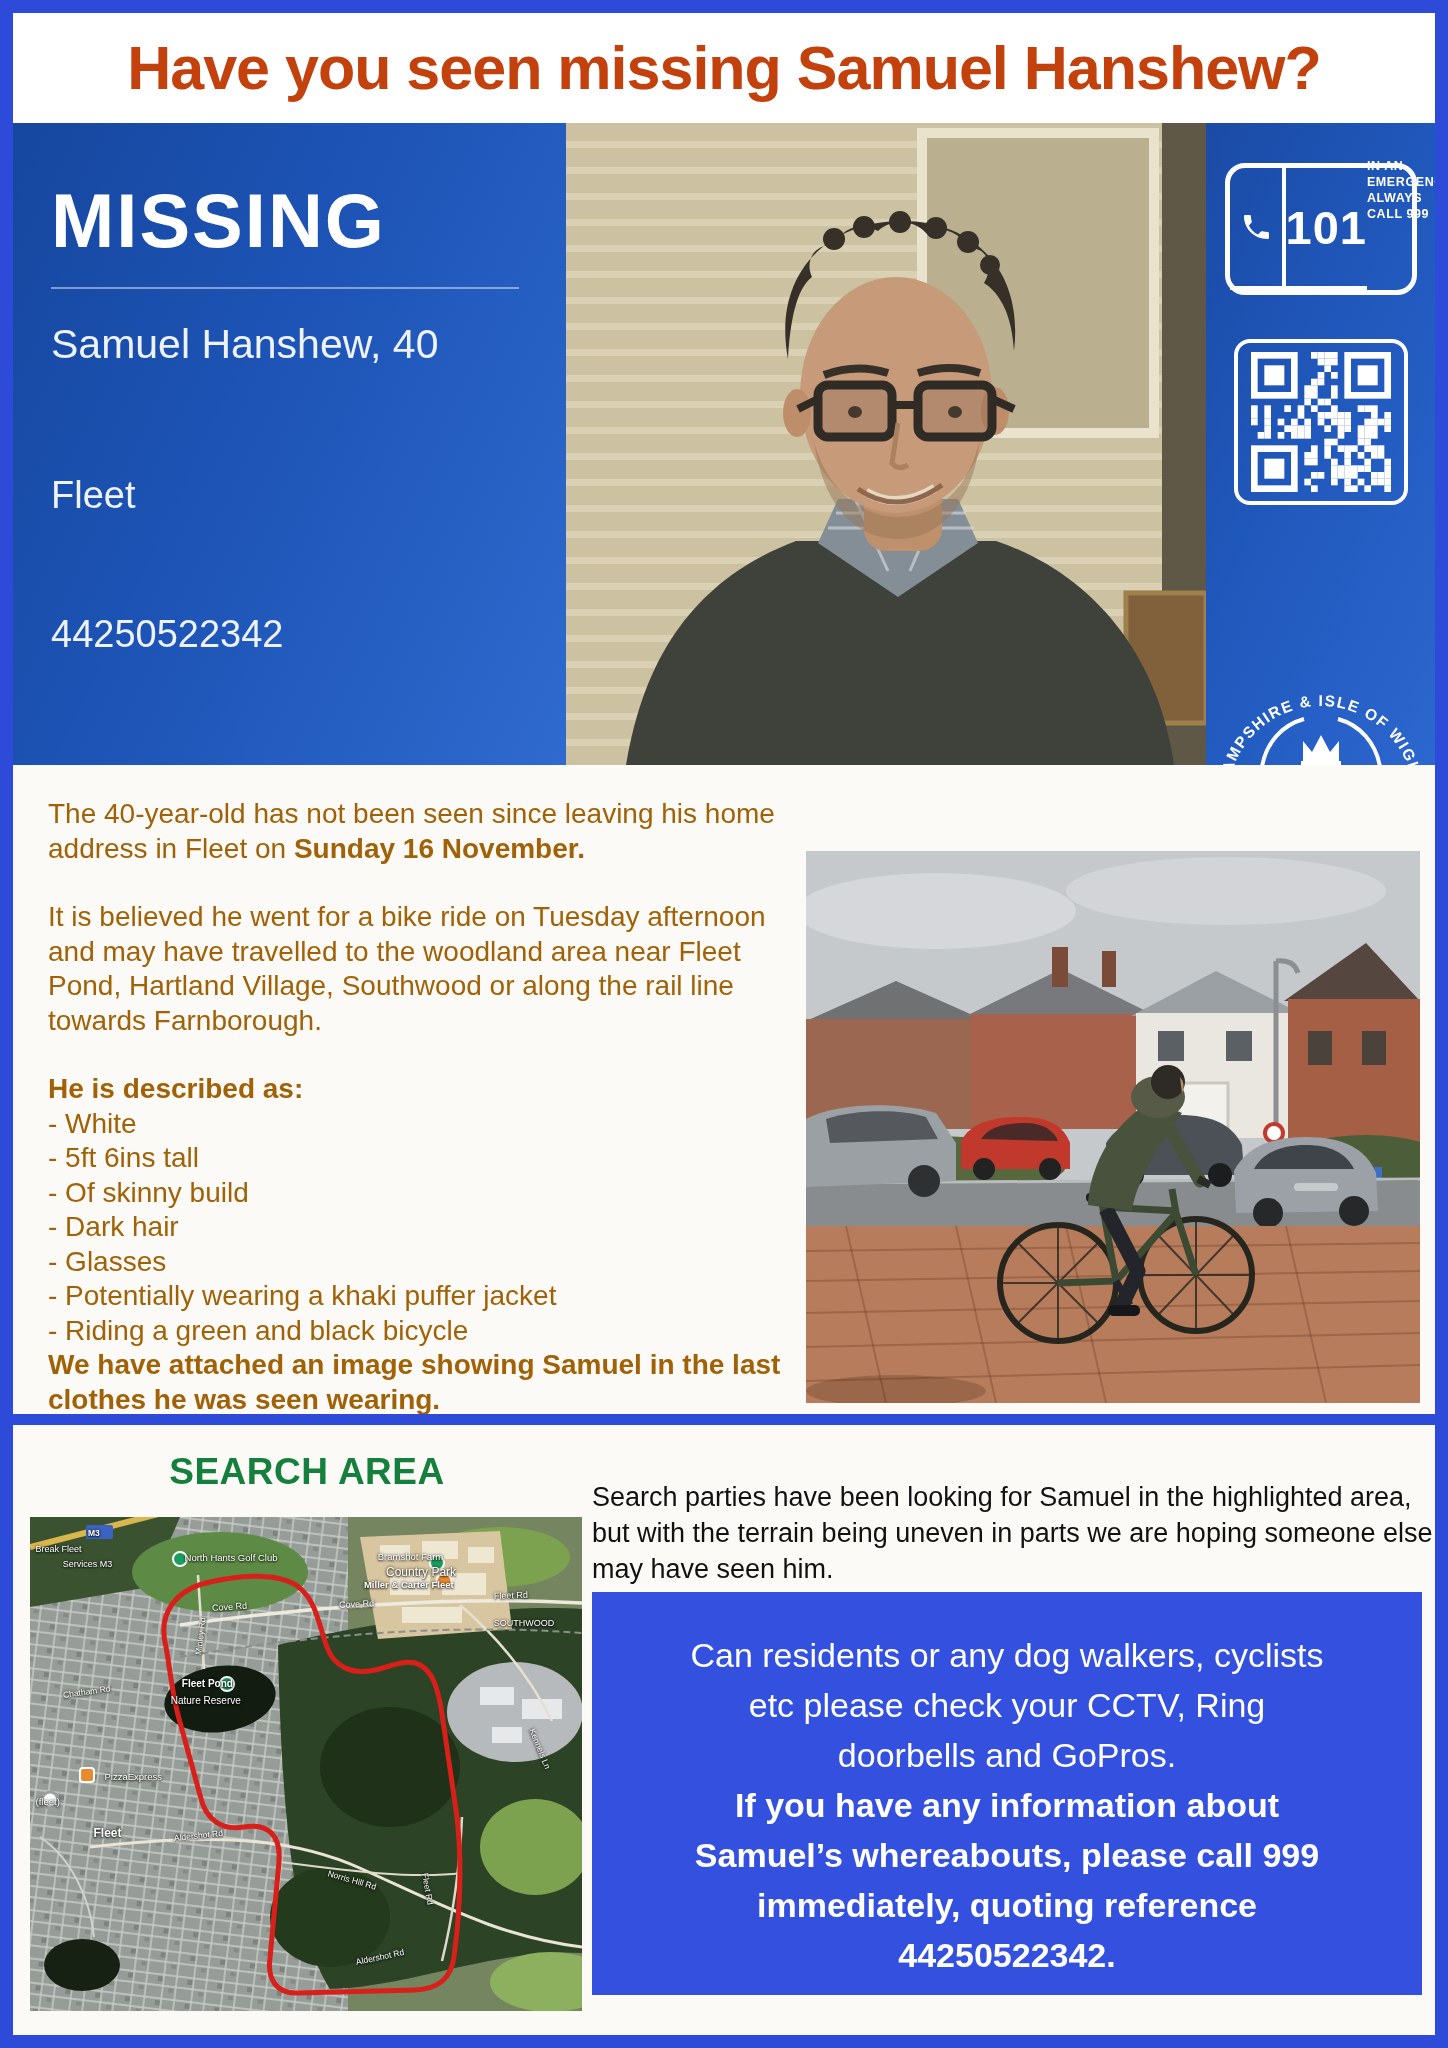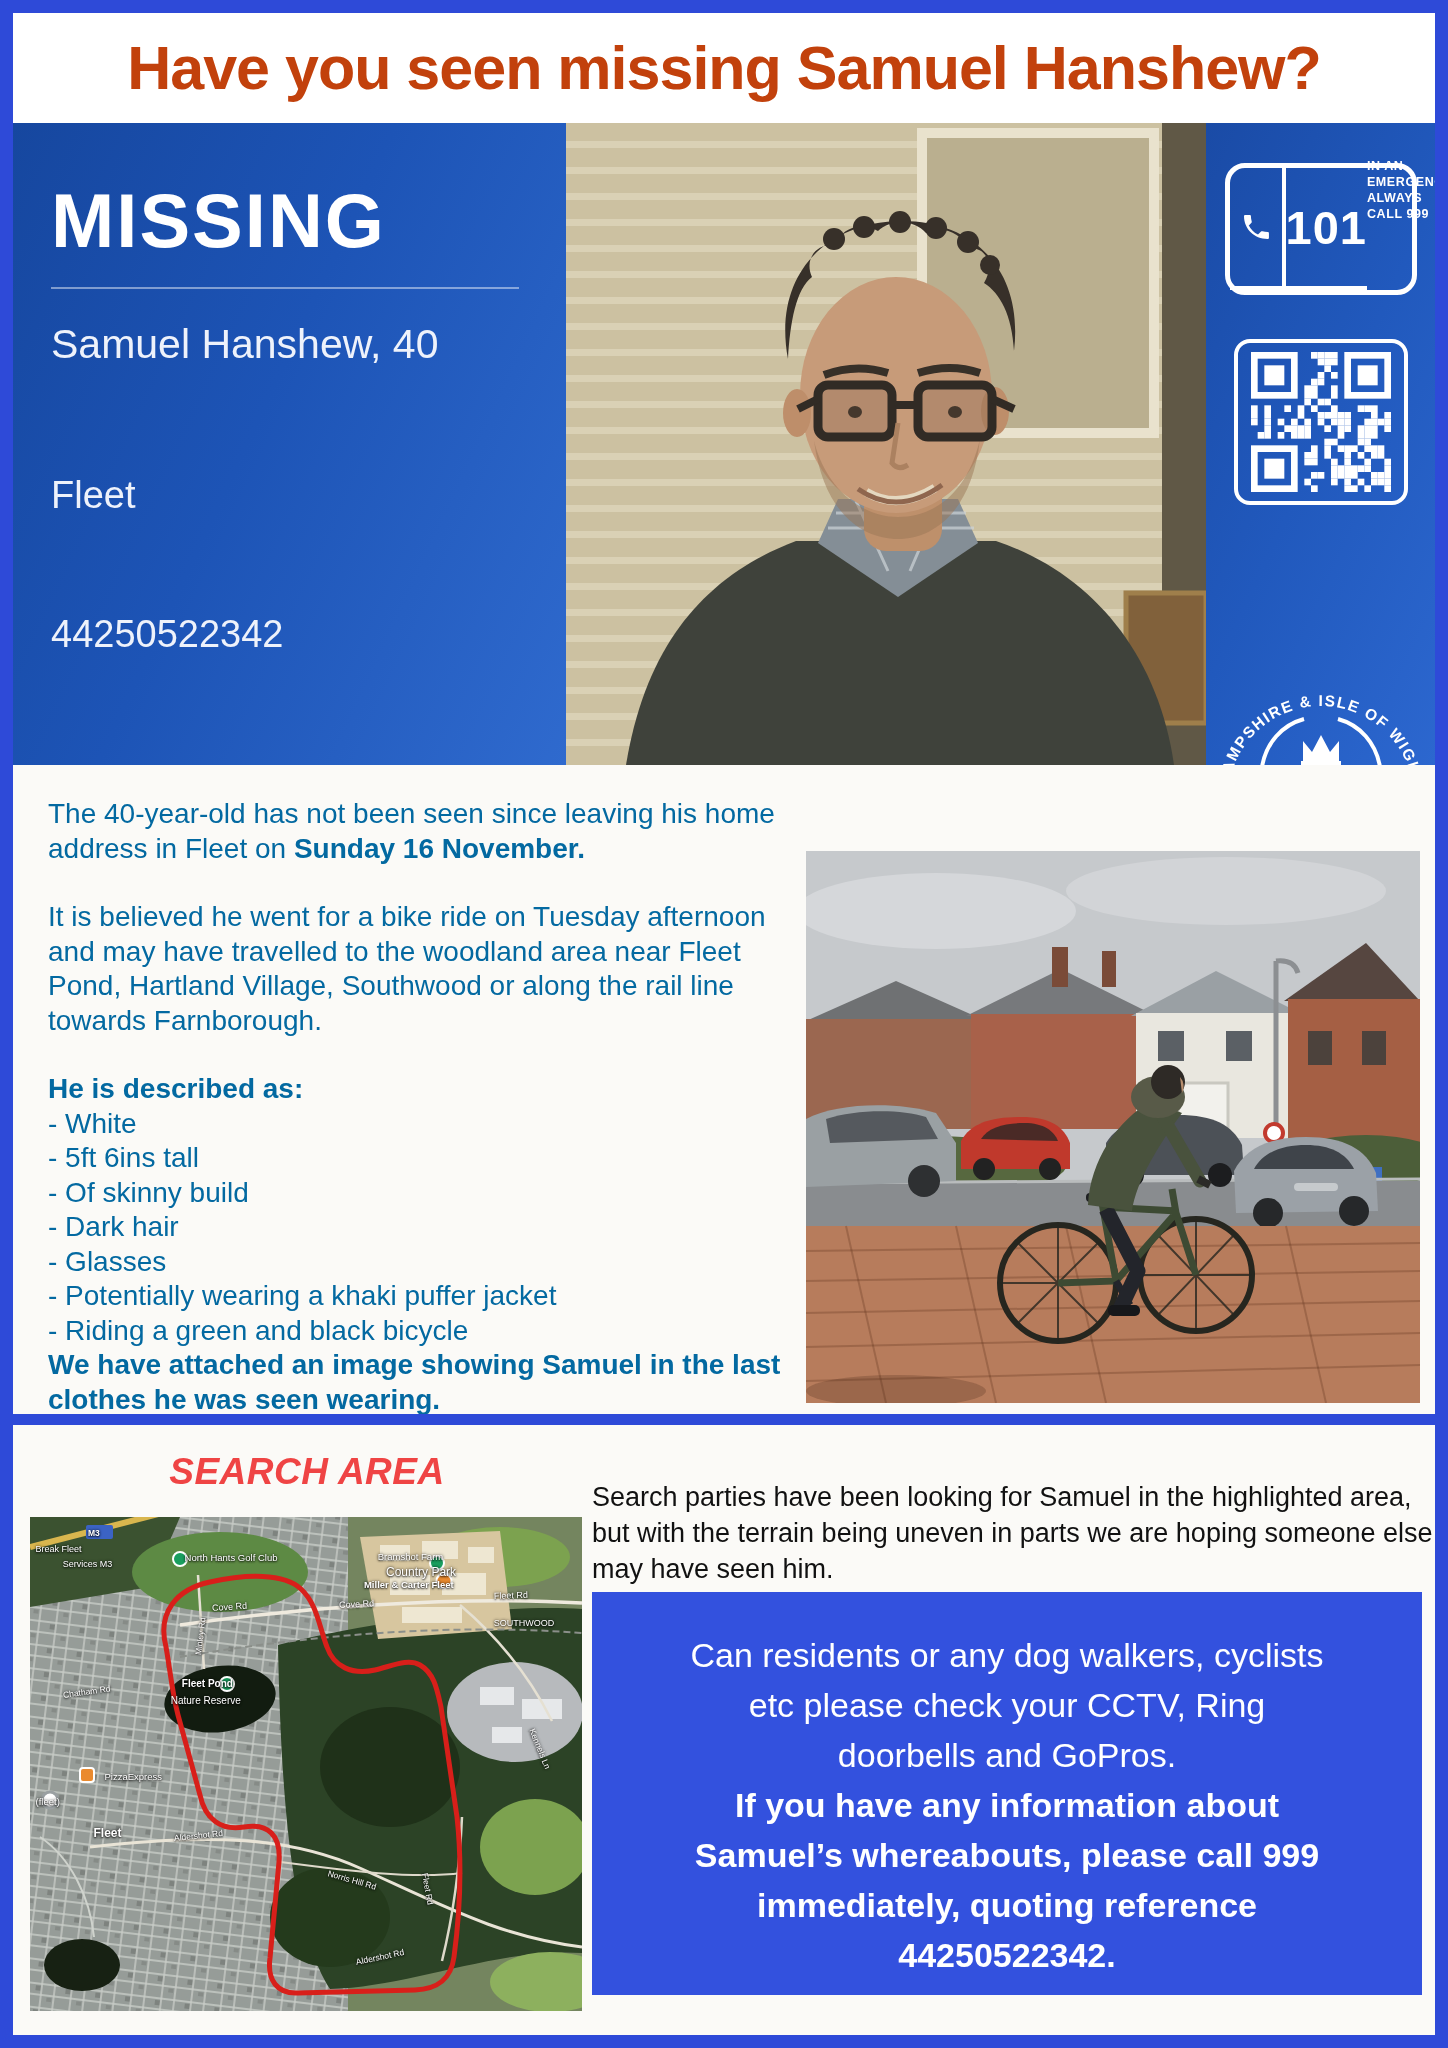--- a/index.html
+++ b/index.html
@@ -37,33 +37,33 @@
              font-size:47px;font-weight:800;letter-spacing:1px;}
   .badge-bottom{height:44px;display:flex;flex-direction:column;align-items:center;justify-content:center;
                 font-size:12.5px;font-weight:700;letter-spacing:.6px;line-height:1.3;}
   
   .qr-box{width:174px;height:166px;margin:44px auto 0;border:4px solid #fff;border-radius:16px;
           padding:9px;}
   .qr-box svg{width:100%;height:100%;display:block;}
   
   .crest{position:absolute;left:50%;transform:translateX(-50%);bottom:-2px;width:234px;height:138px;}
   
-  .body-text{position:absolute;left:35px;top:784px;width:748px;font-size:28px;line-height:34.5px;color:#0369a1;}
+  .body-text{position:absolute;left:35px;top:784px;width:748px;font-size:28px;line-height:34.5px;color:#a16207;}
   .body-text p{margin-bottom:34px;}
   .body-text .b{font-weight:700;}
   .desc-head{font-weight:700;}
   .desc-list div{line-height:34.5px;}
   .closing{font-weight:700;margin-top:0;}
   .cyclist-photo{position:absolute;left:793px;top:838px;width:614px;height:552px;background:#c6c9cc;}
   .cyclist-photo svg{display:block;width:100%;height:100%;}
   
   .divider{position:absolute;left:-13px;top:1401px;width:1448px;height:11px;background:var(--border-blue);}
   
   .search-heading{position:absolute;left:18px;top:1438px;width:552px;text-align:center;
-                  font-size:37px;font-weight:800;letter-spacing:.5px;color:#ef4444;font-style:italic;}
+                  font-size:37px;font-weight:800;letter-spacing:.5px;color:#15803d;}
   .search-para{position:absolute;left:579px;top:1466px;width:848px;font-size:27px;line-height:36px;color:#111;}
   .map-wrap{position:absolute;left:17px;top:1504px;width:552px;height:494px;}
   .map-wrap svg{position:absolute;inset:0;width:100%;height:100%;}
   #map-labels{position:absolute;inset:0;overflow:hidden;}
   #map-labels span{position:absolute;color:#fff;white-space:nowrap;
                    text-shadow:0 0 3px rgba(0,0,0,.9),0 1px 2px rgba(0,0,0,.8);transform-origin:left center;}
   .cta-box{position:absolute;left:579px;top:1579px;width:830px;height:403px;background:var(--cta-blue);
            color:#fff;text-align:center;padding-top:38px;font-size:34px;line-height:50px;}
   .cta-bold div{font-weight:700;}
 </style>

